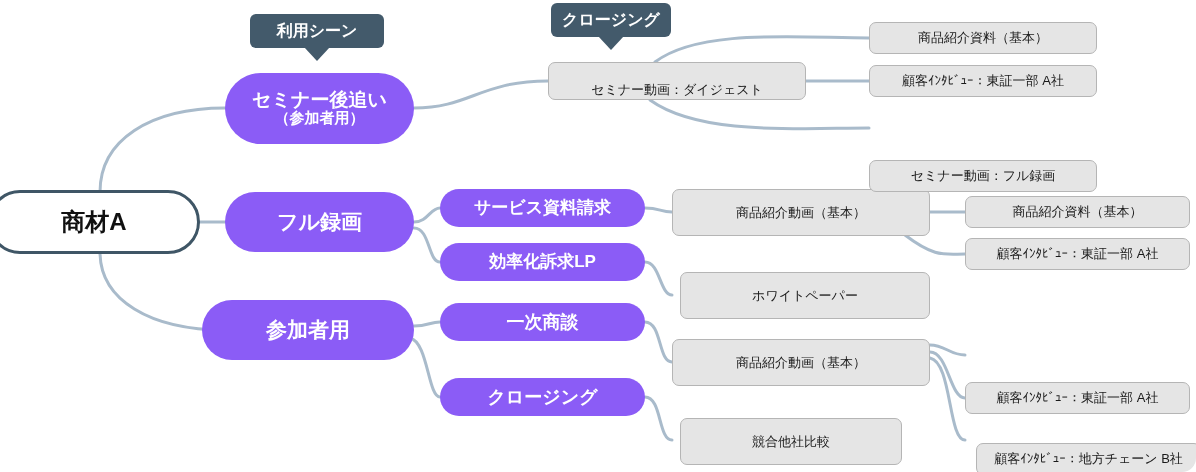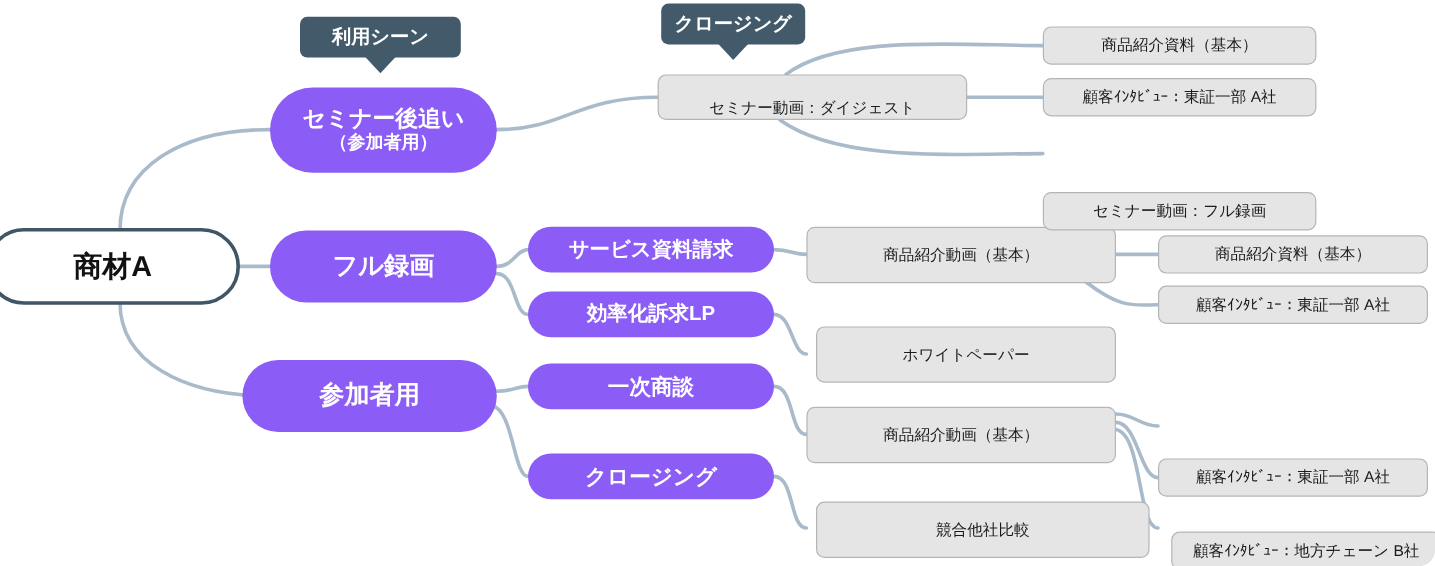--- a/index.html
+++ b/index.html
@@ -204,21 +204,21 @@
   </div>
 
   <div class="leaf" style="left:680px; top:272px; width:250px; height:47px;">
     <span>ホワイトペーパー</span>
   </div>
 
   <div class="leaf" style="left:672px; top:339px; width:258px; height:47px;">
     <span>商品紹介動画（基本）</span>
   </div>
 
-  <div class="leaf" style="left:680px; top:418px; width:278px; height:47px;">
+  <div class="leaf" style="left:680px; top:418px; width:222px; height:47px;">
     <span>競合他社比較</span>
   </div>
 
   <div class="leaf" style="left:869px; top:22px; width:228px; height:32px;">
     <span>商品紹介資料（基本）</span>
   </div>
 
   <div class="leaf" style="left:869px; top:65px; width:228px; height:32px;">
     <span>顧客ｲﾝﾀﾋﾞｭｰ：東証一部 A社</span>
   </div>

